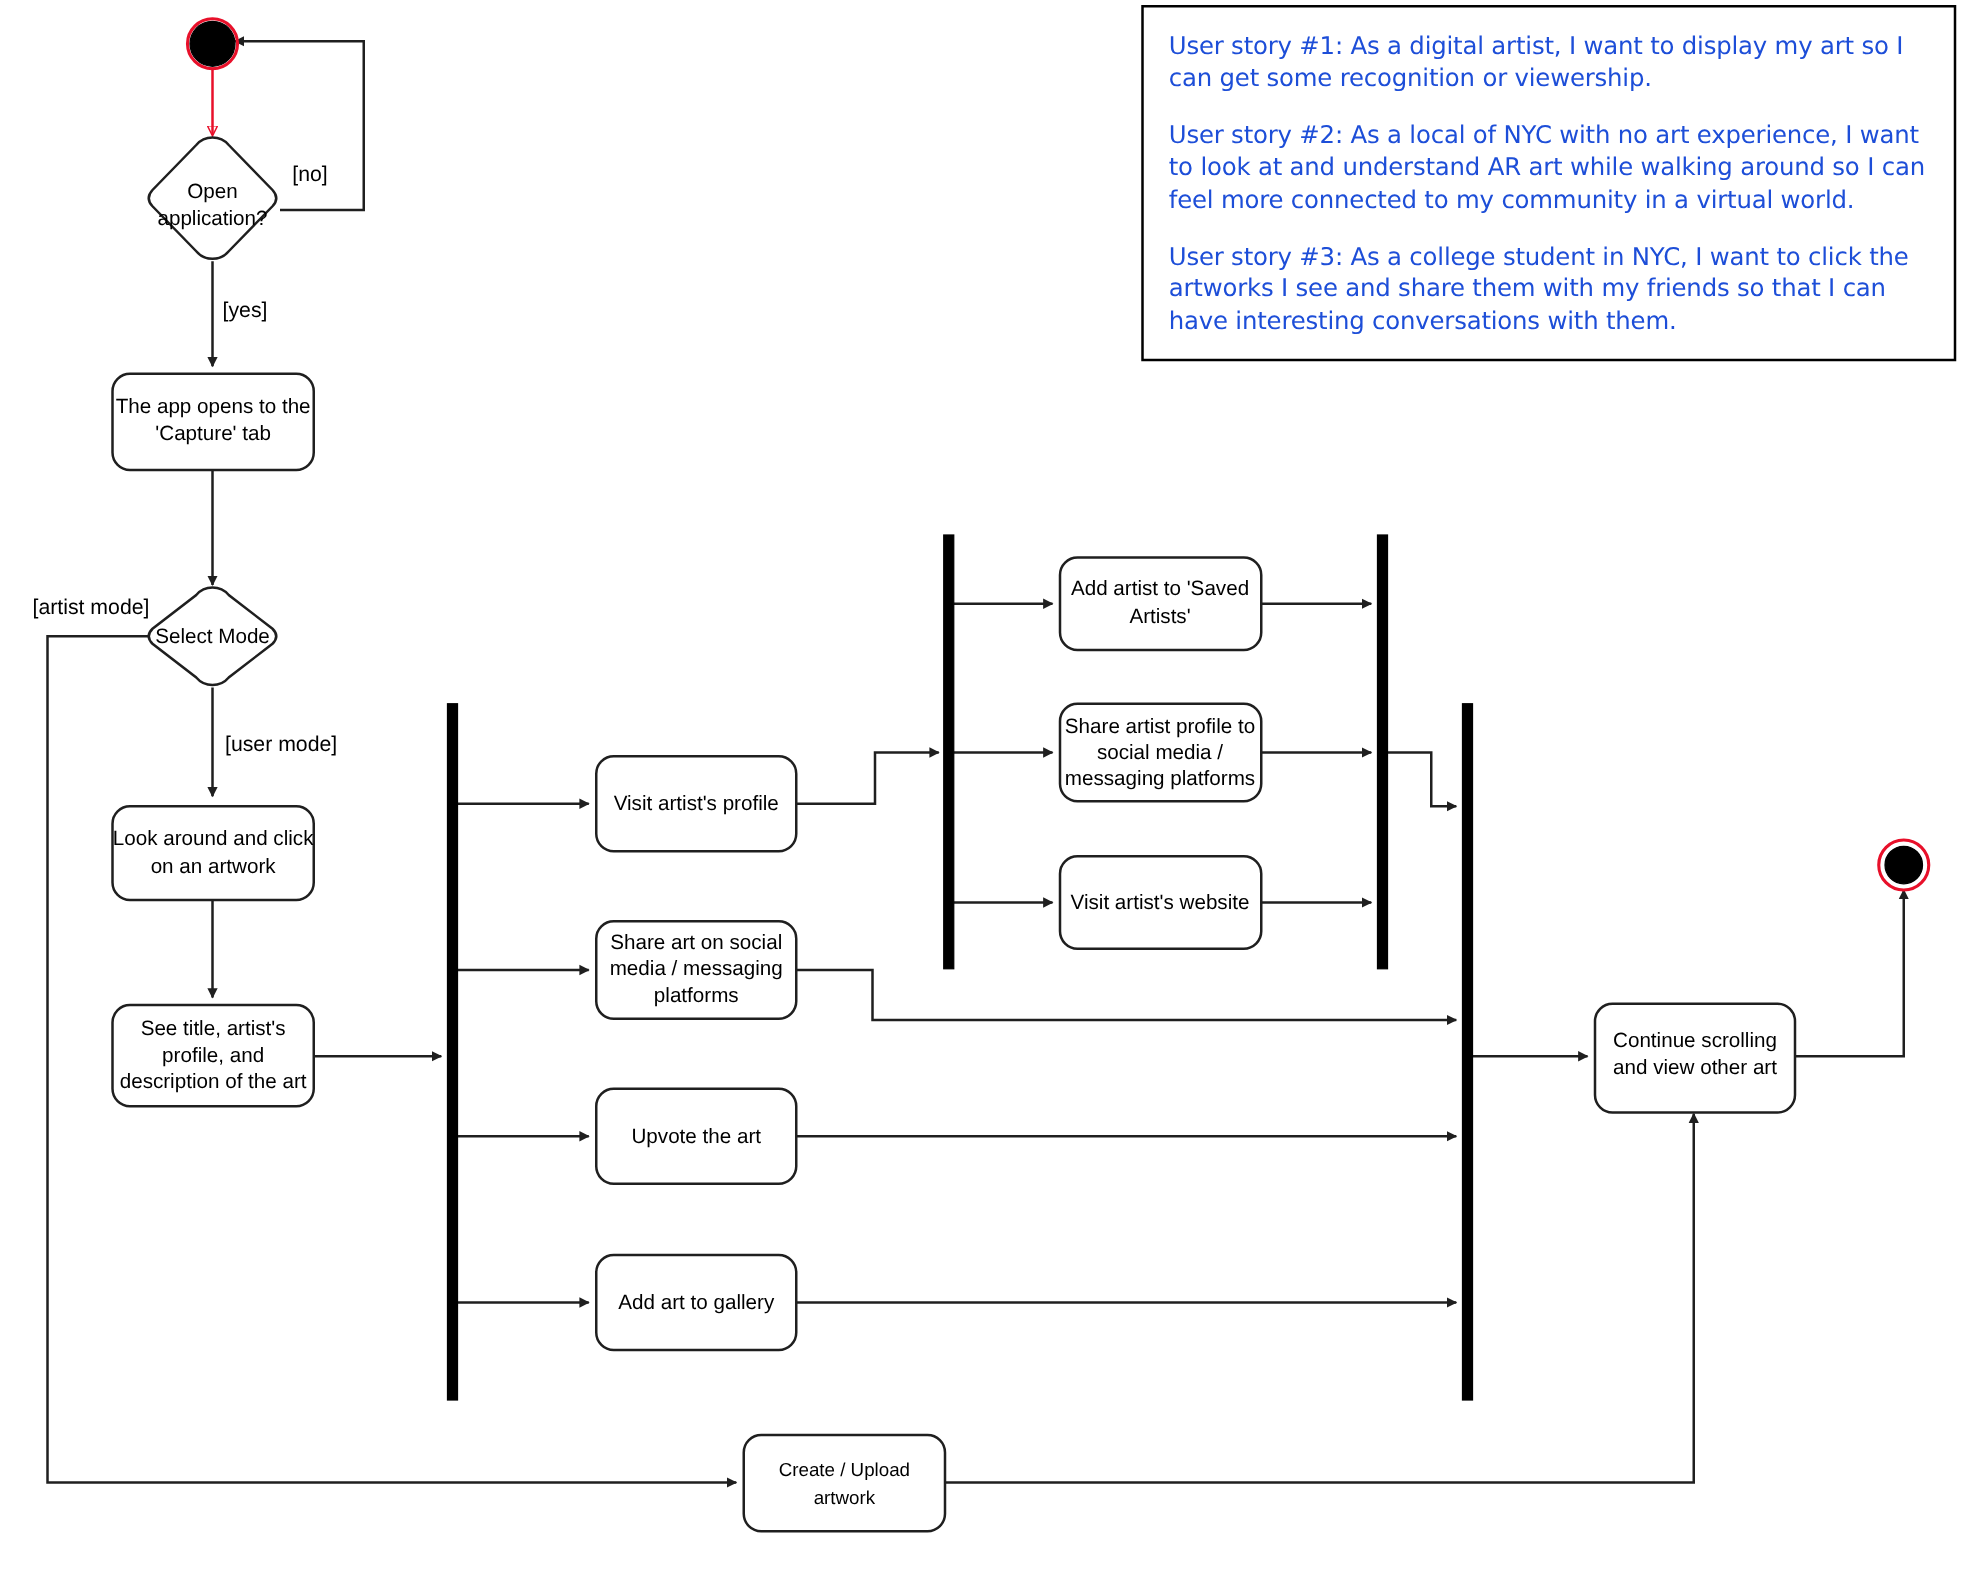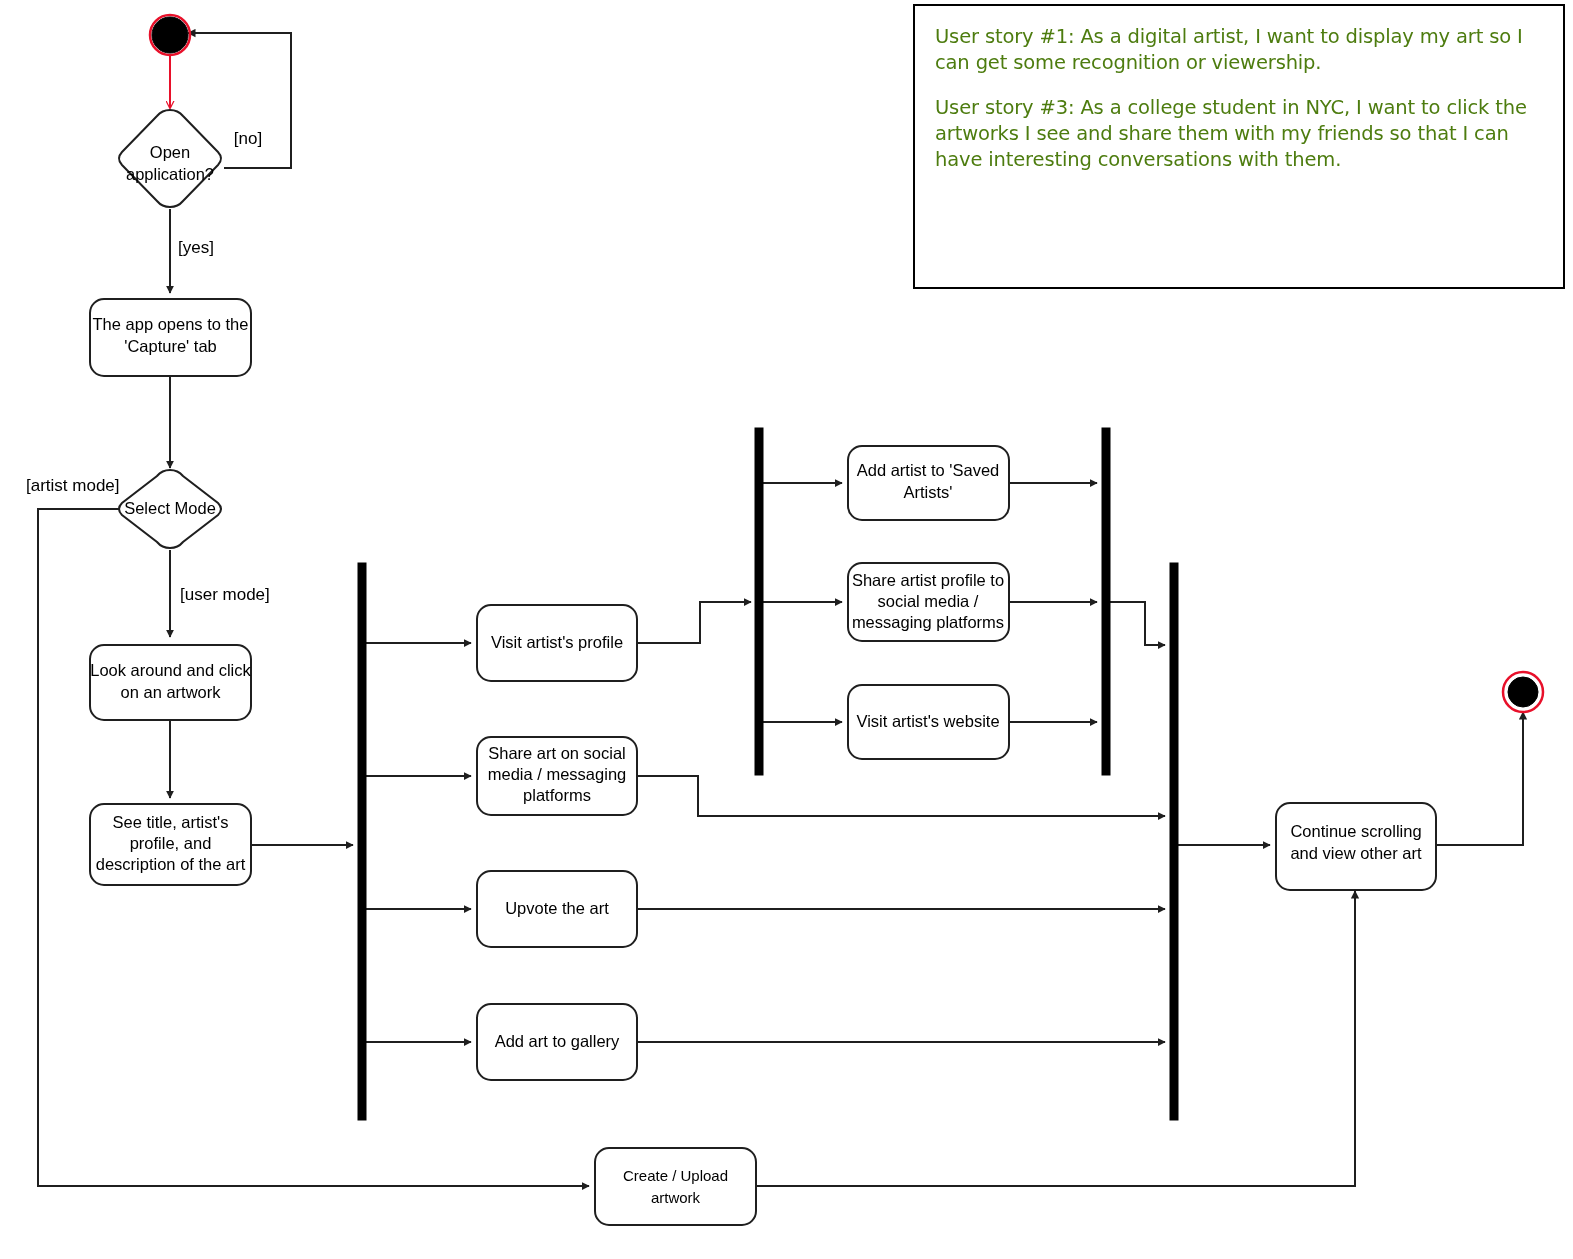--- a/index.html
+++ b/index.html
@@ -74,21 +74,21 @@
     height: 285px;
     box-sizing: border-box;
     border: 2.5px solid #000000;
     background: #ffffff;
     padding: 18px 20px 10px 20px;
   }
   .story-line {
     font-family: "DejaVu Sans", sans-serif;
     font-size: 19.5px;
     line-height: 1.32;
-    color: #4d7c0f;
+    color: #1d4ed8;
     margin: 0 0 20px 0;
     letter-spacing: -0.15px;
   }
   .story-line:last-child { margin-bottom: 0; }
 </style>
 </head>
 <body>
 
 <div id="diagram-root">
 
@@ -249,16 +249,17 @@
 
     <g>
       <circle cx="1523" cy="692" r="20" fill="#ffffff" stroke="#e8102a" stroke-width="2.5"></circle>
       <circle cx="1523" cy="692" r="15" fill="#000000" stroke="#000000" stroke-width="1"></circle>
     </g>
 
   </svg>
 
   <div class="stories-panel">
     <p class="story-line">User story #1: As a digital artist, I want to display my art so I can get some recognition or viewership.</p>
+    <p class="story-line">User story #2: As a local of NYC with no art experience, I want to look at and understand AR art while walking around so I can feel more connected to my community in a virtual world.</p>
     <p class="story-line">User story #3: As a college student in NYC, I want to click the artworks I see and share them with my friends so that I can have interesting conversations with them.</p>
   </div>
 
 </div>
 
 </body></html>

